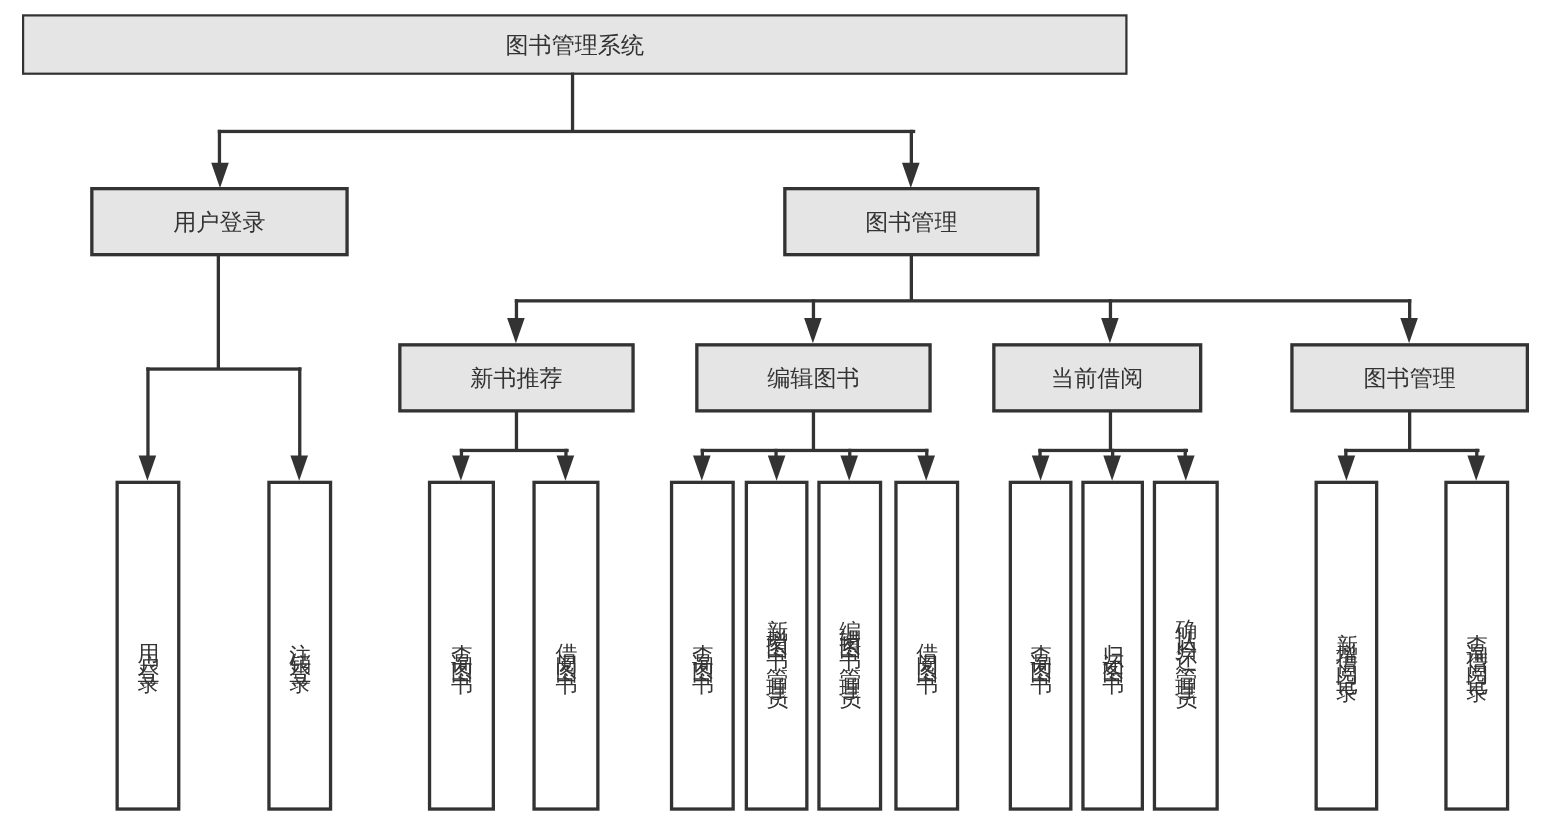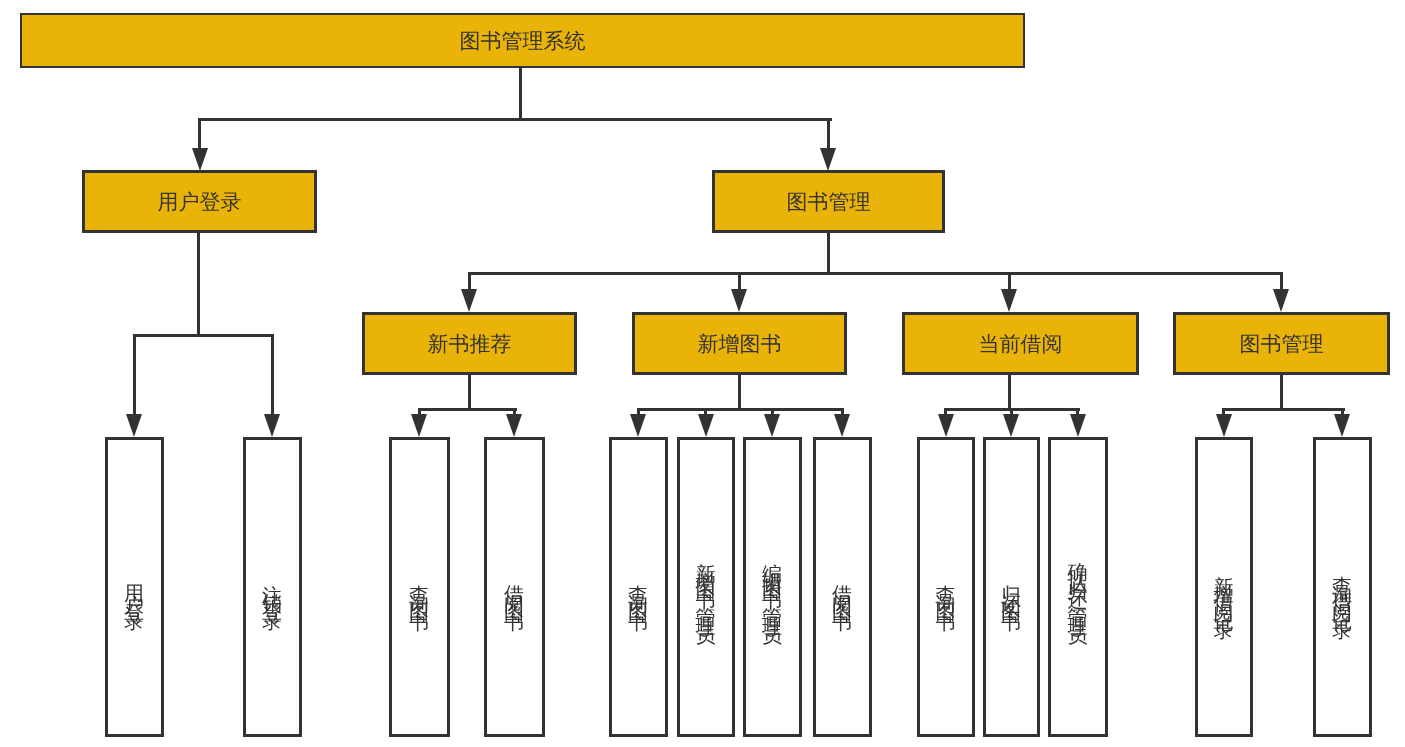--- a/index.html
+++ b/index.html
@@ -1,21 +1,21 @@
 <!DOCTYPE html>
 <html><head>
 <meta charset="utf-8">
 <style>
   html,body{margin:0;padding:0;background:#ffffff;}
   #canvas{
     position:relative;width:1405px;height:747px;background:#ffffff;overflow:hidden;
     font-family:"Liberation Sans","DejaVu Sans",sans-serif;color:#333333;
   }
   .box{
-    position:absolute;border:3px solid #333333;background:#eab308;box-sizing:border-box;
+    position:absolute;border:3px solid #333333;background:#e5e5e5;box-sizing:border-box;
     display:flex;align-items:center;justify-content:center;
   }
   .box.root{border-width:2px;}
   .hlabel{font-size:21px;color:#333333;white-space:nowrap;}
   .leaf{position:absolute;border:3px solid #333333;background:#ffffff;box-sizing:border-box;
     display:flex;align-items:center;justify-content:center;}
   .vlabel{
     writing-mode:vertical-rl;text-orientation:mixed;
     font-size:20px;letter-spacing:9px;line-height:1;color:#333333;white-space:nowrap;
   }
@@ -43,23 +43,23 @@
     <span class="hlabel">用户登录</span>
   </div>
   <div class="box" style="left:712px;top:170px;width:233px;height:63px;">
     <span class="hlabel">图书管理</span>
   </div>
 
   <div class="box" style="left:362px;top:312px;width:215px;height:63px;">
     <span class="hlabel">新书推荐</span>
   </div>
   <div class="box" style="left:632px;top:312px;width:215px;height:63px;">
-    <span class="hlabel">新增图书</span>
+    <span class="hlabel">编辑图书</span>
   </div>
-  <div class="box" style="left:902px;top:312px;width:237px;height:63px;">
+  <div class="box" style="left:902px;top:312px;width:191px;height:63px;">
     <span class="hlabel">当前借阅</span>
   </div>
   <div class="box" style="left:1173px;top:312px;width:217px;height:63px;">
     <span class="hlabel">图书管理</span>
   </div>
 
   <div class="leaf" style="left:105px;top:437px;width:59px;height:300px;">
     <span class="vlabel">用户登录</span>
   </div>
   <div class="leaf" style="left:243px;top:437px;width:59px;height:300px;">

